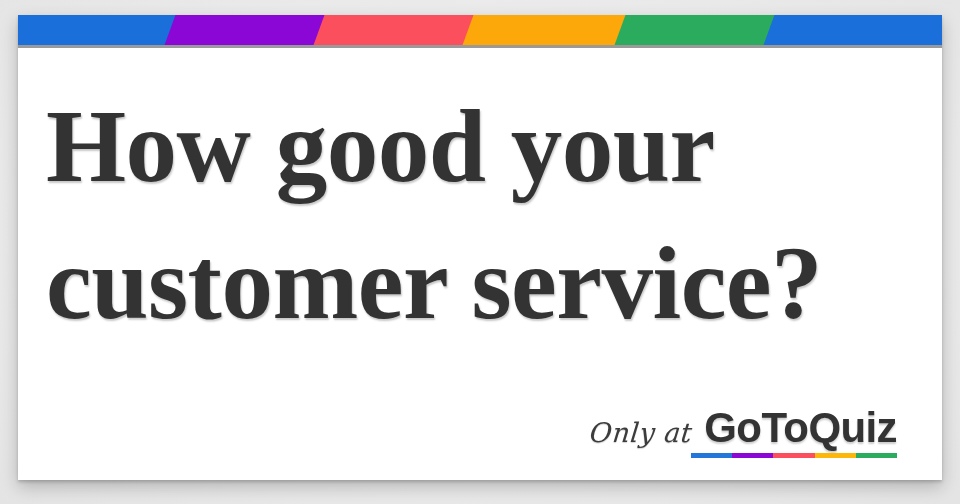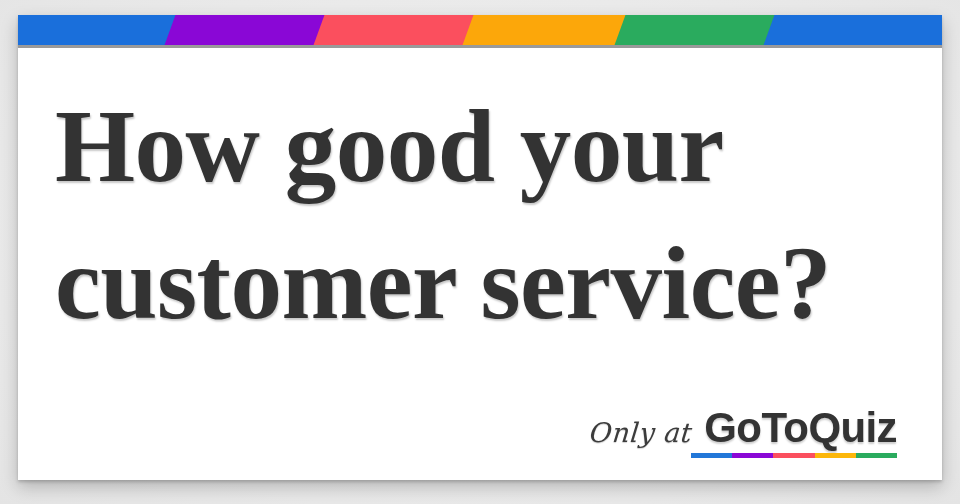--- a/index.html
+++ b/index.html
@@ -52,21 +52,21 @@
 
   .ribbon-rule {
     height: 3px;
     width: 100%;
     background: #9a9a9a;
   }
 
   
   .headline {
     margin: 0;
-    padding: 30px 0 0 37px;
+    padding: 30px 0 0 28px;
     font-family: "Liberation Serif", "DejaVu Serif", serif;
     font-size: 103px;
     line-height: 137px;
     font-weight: 700;
     color: #333333;
     letter-spacing: -0.5px;
     text-shadow: 1px 2px 2px rgba(0,0,0,0.22);
     white-space: pre-wrap;
   }
 

